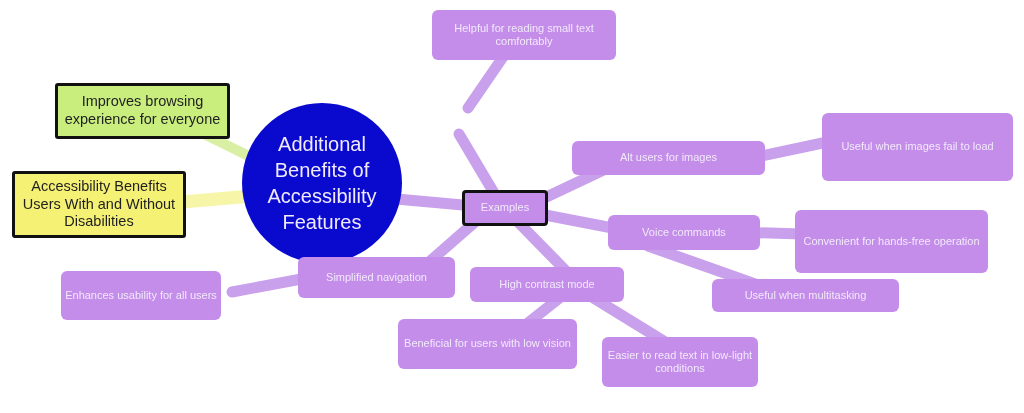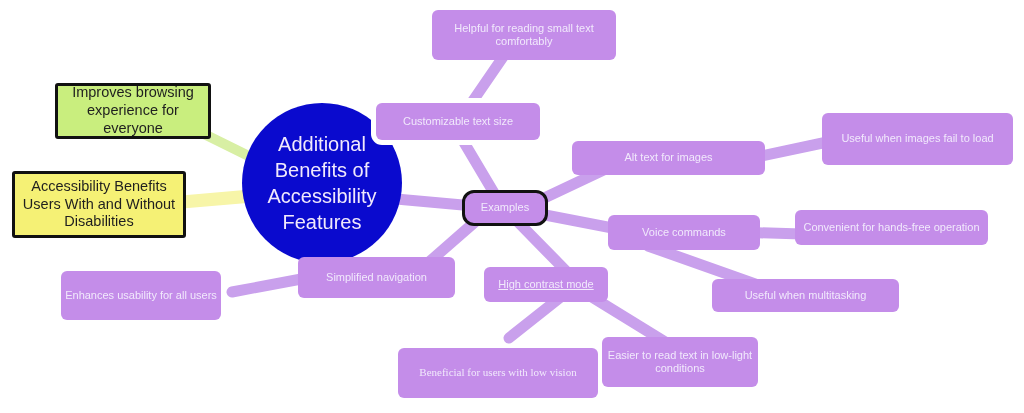--- a/index.html
+++ b/index.html
@@ -60,39 +60,39 @@
     background: var(--green-fill, #c9ee7e);
     border: 3px solid var(--border, #111111);
     border-radius: 3px;
     color: var(--dark-text, #1f1f1f);
     font-size: 14.5px;
     z-index: 4;
   }
   .node.yellow { background: var(--yellow-fill, #f5f175); }
   .node.examples {
     border: 3px solid var(--border, #111111);
-    border-radius: 12px;
+    border-radius: 4px;
     z-index: 4;
   }
   .node.halo { box-shadow: 0 0 0 5px #ffffff; }
 
-  #n-green         { left: 55px;  top: 83px;  width: 156px; height: 56px; }
+  #n-green         { left: 55px;  top: 83px;  width: 175px; height: 56px; }
   #n-yellow        { left: 12px;  top: 171px; width: 174px; height: 67px; }
   #n-customizable  { left: 376px; top: 103px; width: 164px; height: 37px; }
   #n-helpful       { left: 432px; top: 10px;  width: 184px; height: 50px; }
   #n-alt-text      { left: 572px; top: 141px; width: 193px; height: 34px; }
-  #n-useful-images { left: 822px; top: 113px; width: 191px; height: 52px; }
+  #n-useful-images { left: 822px; top: 113px; width: 191px; height: 68px; }
   #n-examples      { left: 462px; top: 190px; width: 86px;  height: 36px; }
   #n-voice         { left: 608px; top: 215px; width: 152px; height: 35px; }
-  #n-convenient    { left: 795px; top: 210px; width: 193px; height: 35px; }
+  #n-convenient    { left: 795px; top: 210px; width: 193px; height: 63px; }
   #n-multitask     { left: 712px; top: 279px; width: 187px; height: 33px; }
-  #n-high-contrast { left: 484px; top: 267px; width: 124px; height: 35px; text-decoration: underline; }
+  #n-high-contrast { left: 470px; top: 267px; width: 154px; height: 35px; }
   #n-simplified    { left: 298px; top: 257px; width: 157px; height: 41px; }
   #n-enhances      { left: 61px;  top: 271px; width: 160px; height: 49px; }
-  #n-beneficial    { left: 398px; top: 348px; width: 200px; height: 50px; font-family: Liberation Serif, serif; }
+  #n-beneficial    { left: 398px; top: 319px; width: 179px; height: 50px; }
   #n-easier        { left: 602px; top: 337px; width: 156px; height: 50px; }
 </style>
 </head>
 <body>
 
 <div id="stage">
 
   <svg id="connectors" width="1024" height="413" viewBox="0 0 1024 413">
     <line class="edge-green" x1="198" y1="131" x2="285" y2="174"></line>
     <line class="edge-yellow" x1="182" y1="202" x2="275" y2="194"></line>
@@ -116,30 +116,27 @@
   </div>
 
   <div class="node dark" id="n-green">
     <span>Improves browsing experience for everyone</span>
   </div>
 
   <div class="node dark yellow" id="n-yellow">
     <span>Accessibility Benefits Users With and Without Disabilities</span>
   </div>
 
-  <div class="node halo" id="n-customizable">
-    <span>Customizable text size</span>
-  </div>
 
   <div class="node" id="n-helpful">
     <span>Helpful for reading small text comfortably</span>
   </div>
 
   <div class="node" id="n-alt-text">
-    <span>Alt text for images</span>
+    <span>Alt users for images</span>
   </div>
 
   <div class="node" id="n-useful-images">
     <span>Useful when images fail to load</span>
   </div>
 
   <div class="node examples" id="n-examples">
     <span>Examples</span>
   </div>
 

